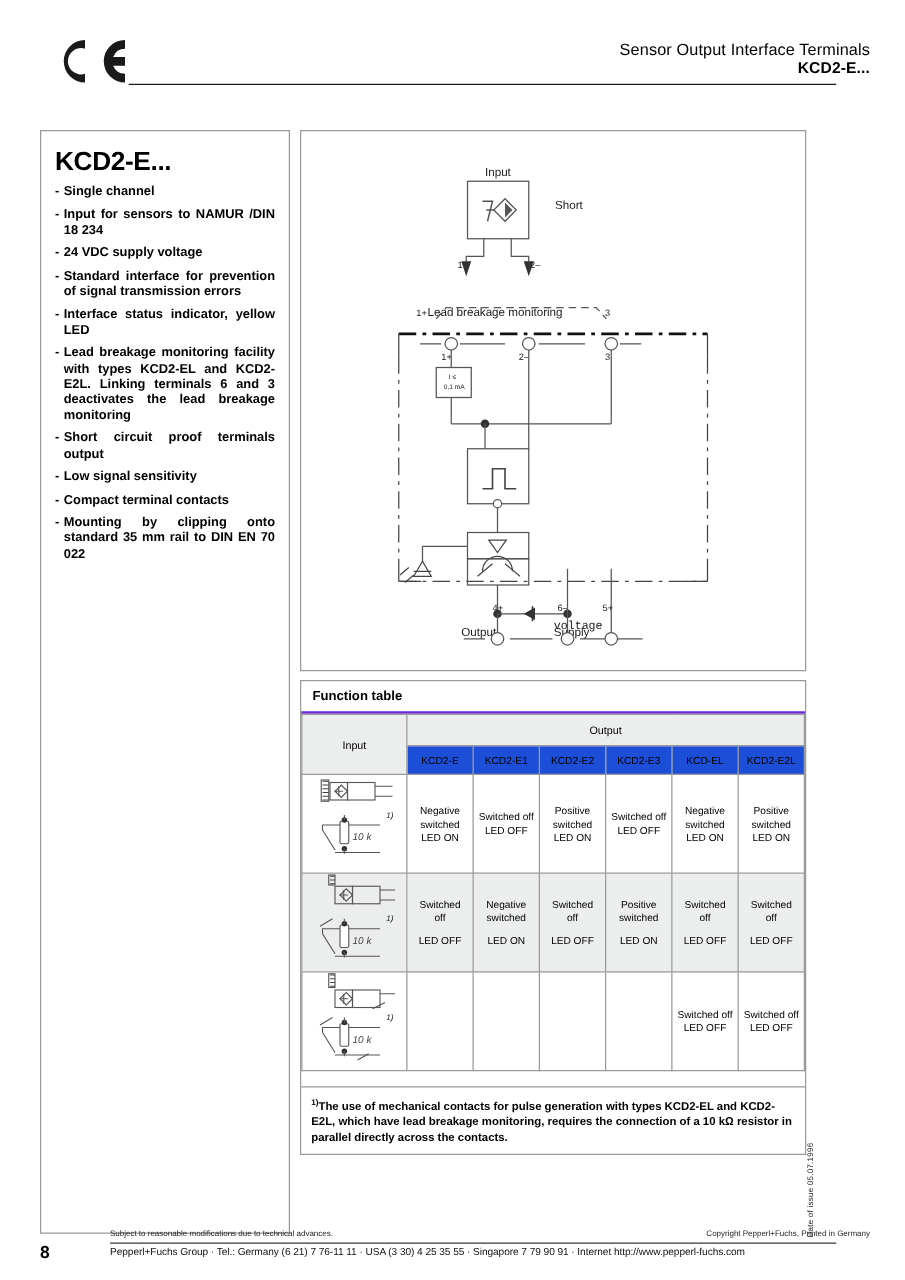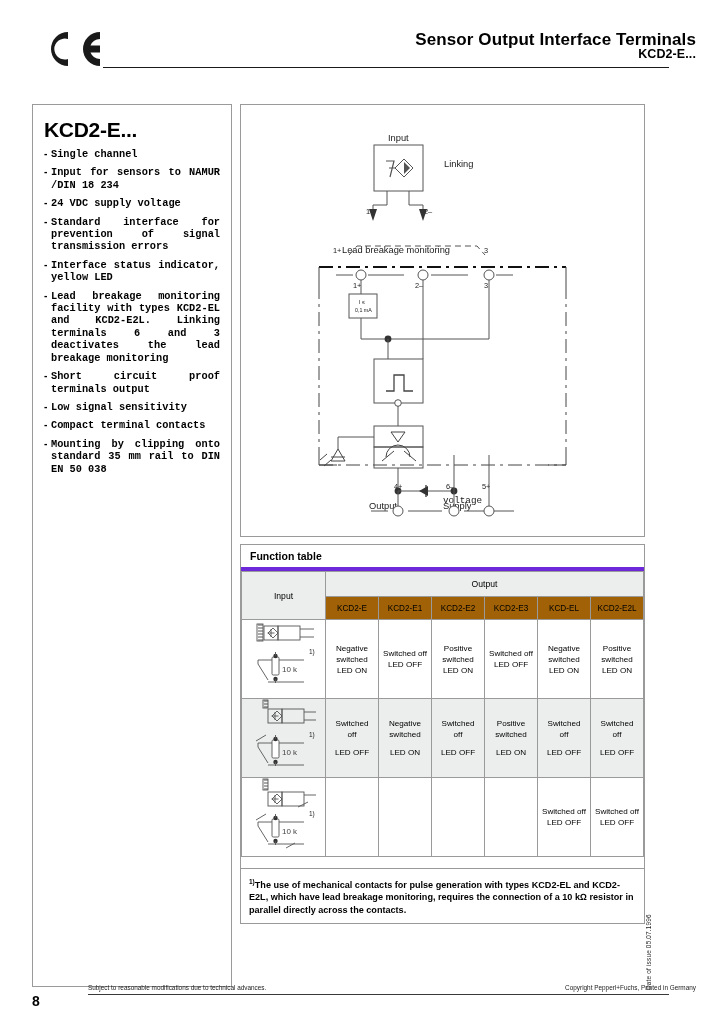--- a/index.html
+++ b/index.html
@@ -7,60 +7,60 @@
     width:724px;height:1024px;background:#ffffff;
     font-family:"Liberation Sans", sans-serif;
     color:#000;position:relative;overflow:hidden;
   }
   .page{position:absolute;inset:0;}
 
   
   .header{position:absolute;left:0;top:0;width:724px;height:92px;}
   .ce-mark{position:absolute;left:38px;top:28px;width:70px;height:40px;}
   .header-titles{position:absolute;right:28px;top:33px;text-align:right;}
-  .header-line1{font-size:17px;font-weight:bold;letter-spacing:.1px;line-height:14px;}
+  .header-line1{font-size:13px;font-weight:normal;letter-spacing:.1px;line-height:14px;}
   .header-line2{font-size:12.5px;font-weight:bold;letter-spacing:.1px;line-height:15px;}
   .header-rule{position:absolute;left:103px;top:67px;width:566px;height:1px;background:#1a1a1a;}
 
   
   .panel{position:absolute;border:1px solid #9a9a9a;background:#fff;box-sizing:border-box;}
   .left-panel{left:32px;top:104px;width:200px;height:883px;}
   .diagram-panel{left:240px;top:104px;width:405px;height:433px;}
   .table-panel{left:240px;top:544px;width:405px;height:380px;}
 
   
   .left-inner{padding:14px 11px 0 11px;}
   .prod-title{font-size:21px;font-weight:bold;letter-spacing:-.3px;margin:0 0 7px 0;line-height:22px;}
   .feat{display:flex;font-size:10.3px;font-weight:bold;line-height:12.4px;margin-bottom:6px;}
   .feat .dash{width:7px;flex:0 0 7px;}
-  .feat .txt{flex:1;text-align:justify;font-family:Liberation Mono, monospace;}
+  .feat .txt{flex:1;text-align:justify;}
   .feat .txt.nj{text-align:left;}
 
   
   .dg{position:absolute;left:0;top:0;width:403px;height:431px;}
   .dlabel{position:absolute;font-size:9.3px;color:#1a1a1a;white-space:nowrap;}
   .dtiny{position:absolute;font-size:6.6px;color:#1a1a1a;white-space:nowrap;}
 
   
   .ft-title{position:absolute;left:0;top:0;width:403px;height:26px;
-            border-bottom:4px solid #6d28d9;box-sizing:border-box;
+            border-bottom:2px solid #6d28d9;box-sizing:border-box;
             display:flex;align-items:center;padding-left:9px;
             font-size:10.5px;font-weight:bold;}
   table.ftab{position:absolute;left:0;top:26px;width:403px;border-collapse:collapse;
              font-size:8.1px;table-layout:fixed;}
   table.ftab td,table.ftab th{border:1px solid #9a9a9a;padding:0;text-align:center;
              vertical-align:middle;font-weight:normal;}
   .hdr-cell{background:#eceded;height:24px;font-size:8.6px;}
-  .hdr-sub{background:#a16207;height:22px;font-size:8.2px;}
+  .hdr-sub{background:#1d4ed8;height:22px;font-size:8.2px;}
   .in-col{width:84px;}
   .out-col{width:53px;}
   .row-shade{background:#eceded;}
   .cellbody{padding:4px 1px;line-height:11px;}
   .cellbody .gap{display:block;height:7px;}
-  .icon-cell{height:78px;position:relative;}
+  .icon-cell{height:78px;position:relative;font-style:italic;}
   .icon-wrap{position:relative;width:84px;height:78px;}
 
   
   .footnote{position:absolute;left:0;bottom:0;width:403px;box-sizing:border-box;
             border-top:1px solid #9a9a9a;padding:7px 8px 7px 8px;
             font-size:9.1px;font-weight:bold;line-height:12.4px;}
   .footnote .sup{font-size:6.5px;vertical-align:super;}
 
   
   .vdate{position:absolute;left:645px;top:880px;width:14px;height:110px;
@@ -129,31 +129,31 @@
           <div class="feat">
             <span class="dash">-</span>
             <span class="txt nj">Low signal sensitivity</span>
           </div>
           <div class="feat">
             <span class="dash">-</span>
             <span class="txt nj">Compact terminal contacts</span>
           </div>
           <div class="feat">
             <span class="dash">-</span>
-            <span class="txt">Mounting by clipping onto standard 35 mm rail to DIN  EN 50 038</span>
+            <span class="txt">Mounting by clipping onto standard 35 mm rail to DIN  EN 70 022</span>
           </div>
         </div>
     </div>
   </div>
 
   <div class="panel diagram-panel">
     <div class="dg">
 
       <div class="dlabel" style="left:147px;top:28px;">Input</div>
-      <div class="dlabel" style="left:203px;top:54px;">Linking</div>
+      <div class="dlabel" style="left:203px;top:54px;">Short</div>
       <div class="dtiny" style="left:125px;top:102px;font-size:7.4px;">1+</div>
       <div class="dtiny" style="left:183px;top:102px;font-size:7.4px;">2–</div>
       <div class="dlabel" style="left:101px;top:140px;">Lead breakage monitoring</div>
       <div class="dtiny" style="left:92px;top:141px;font-size:7.4px;">1+</div>
       <div class="dtiny" style="left:243px;top:141px;font-size:7.4px;">3</div>
 
       <div class="dtiny" style="left:112px;top:176px;font-size:7.4px;">1+</div>
       <div class="dtiny" style="left:174px;top:176px;font-size:7.4px;">2–</div>
       <div class="dtiny" style="left:243px;top:176px;font-size:7.4px;">3</div>
 
@@ -460,14 +460,15 @@
       <span class="sup">1)</span><span>The use of mechanical contacts for pulse generation with types KCD2-EL and KCD2-E2L, which have lead breakage monitoring, requires the connection of a 10 kΩ resistor in parallel directly across the contacts.</span>
     </div>
   </div>
 
   <div class="vdate">Date of issue 05.07.1996</div>
 
   <div class="pagenum">8</div>
   <div class="foot-note-line">Subject to reasonable modifications due to technical advances.</div>
   <div class="foot-copy">Copyright Pepperl+Fuchs, Printed in Germany</div>
   <div class="foot-rule"></div>
+  <div class="foot-addr">Pepperl+Fuchs Group · Tel.: Germany (6 21) 7 76-11 11 · USA (3 30) 4 25 35 55 · Singapore 7 79 90 91 · Internet http://www.pepperl-fuchs.com</div>
 
 </div>
 
 </body></html>

